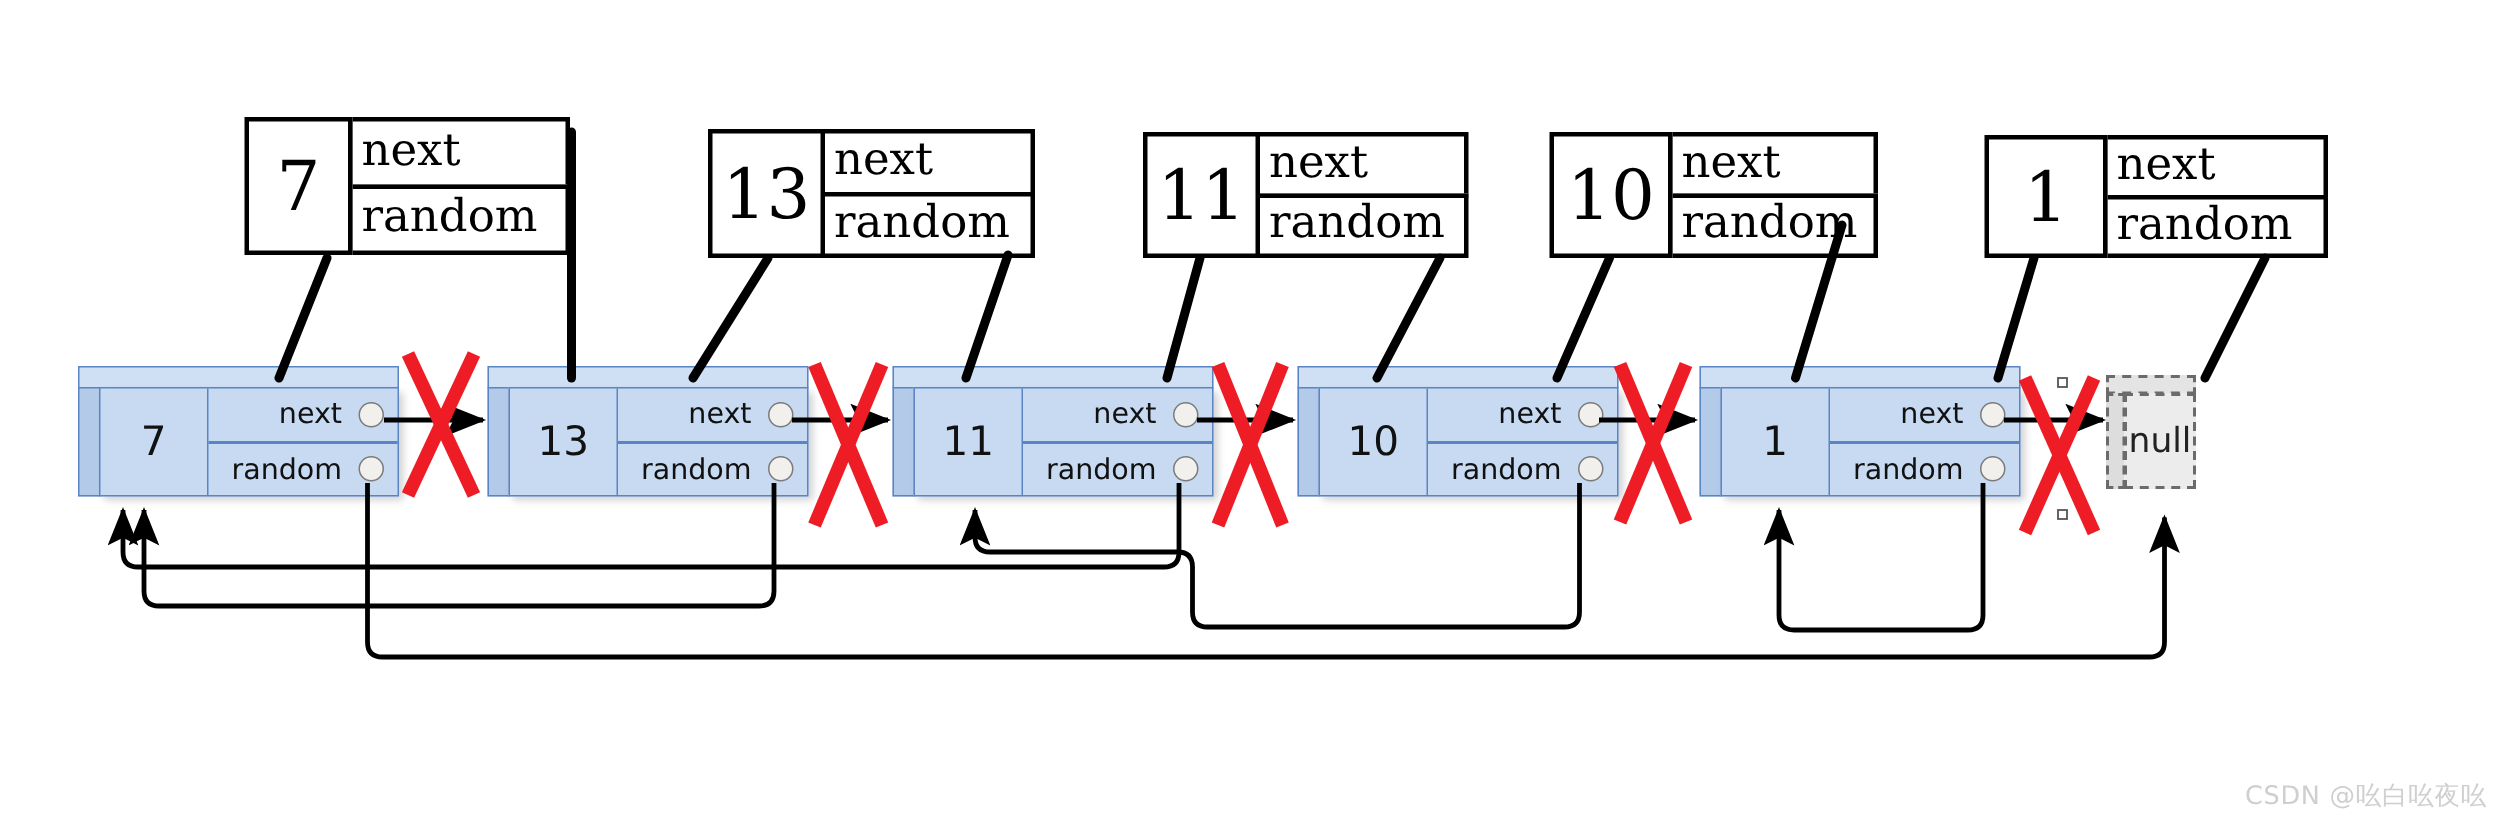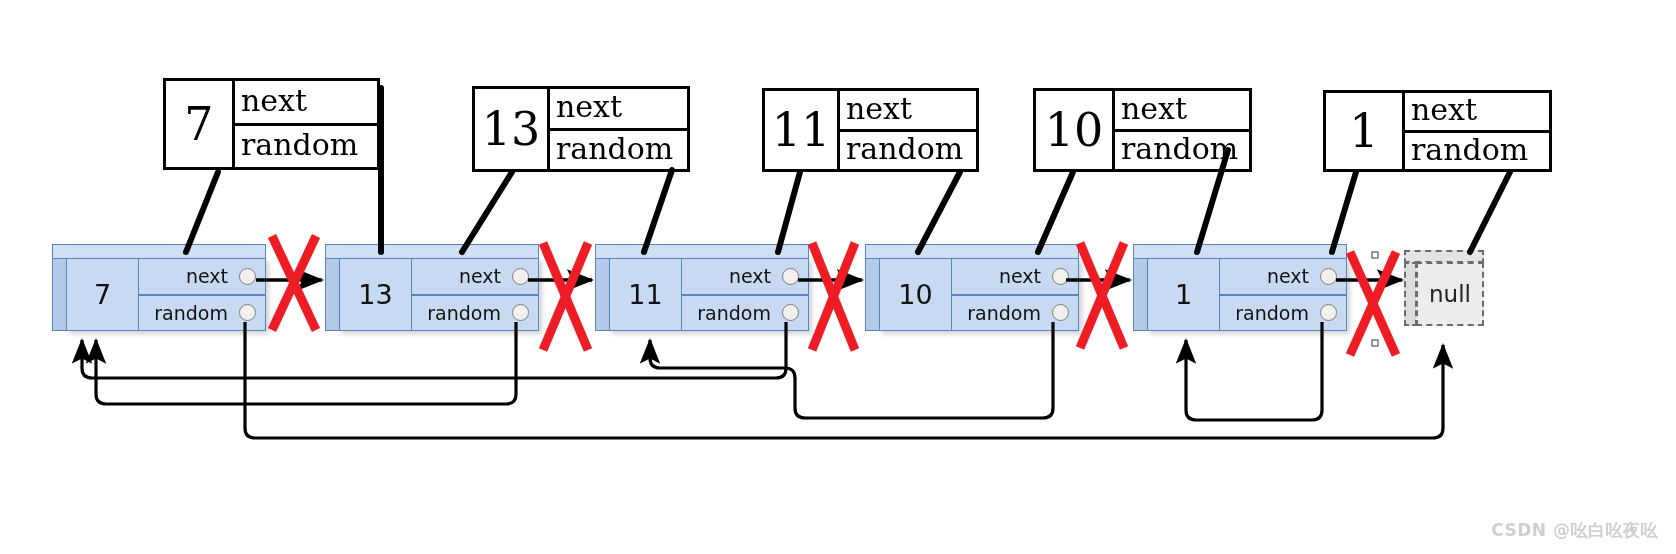--- a/index.html
+++ b/index.html
@@ -149,21 +149,20 @@
   
   #overlay { position: absolute; left: 0; top: 0; width: 1676px; height: 554px; pointer-events: none; }
 
   .watermark {
     position: absolute;
     right: 18px; bottom: 12px;
     color: #cfcfcf;
     font-size: 17px;
     font-family: "DejaVu Sans", sans-serif;
     letter-spacing: 0.5px;
-    font-weight: bold;
   }
 </style>
 </head>
 <body>
 
 <div id="canvas">
 
   <div class="topbox" style="left:163px; top:78px; height:92px;">
     <div class="val" style="width:72px;">7</div>
     <div class="fields" style="width:148px;">
@@ -287,21 +286,21 @@
           <span class="dot"></span>
         </div>
         <div class="ptrrow">
           <span>random</span>
           <span class="dot"></span>
         </div>
       </div>
     </div>
   </div>
 
-  <div class="nullbox" style="left:1404px; top:250px; width:80px; height:76px;">
+  <div class="nullbox" style="left:1404px; top:250px; width:60px; height:76px;">
     <div class="ntop"></div>
     <div class="nside"></div>
     <div class="nface">null</div>
   </div>
 
   <svg id="overlay" viewBox="0 0 1676 554">
     <defs>
       <marker id="ah" markerWidth="9" markerHeight="9" refX="7.4" refY="3.2" orient="auto" markerUnits="strokeWidth">
         <path d="M0,0 L8,3.2 L0,6.4 L1.6,3.2 z" fill="#000"></path>
       </marker>

